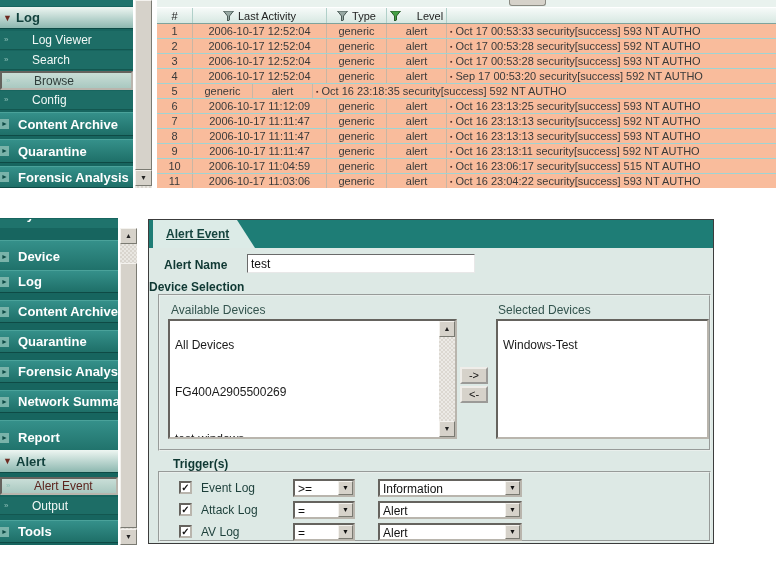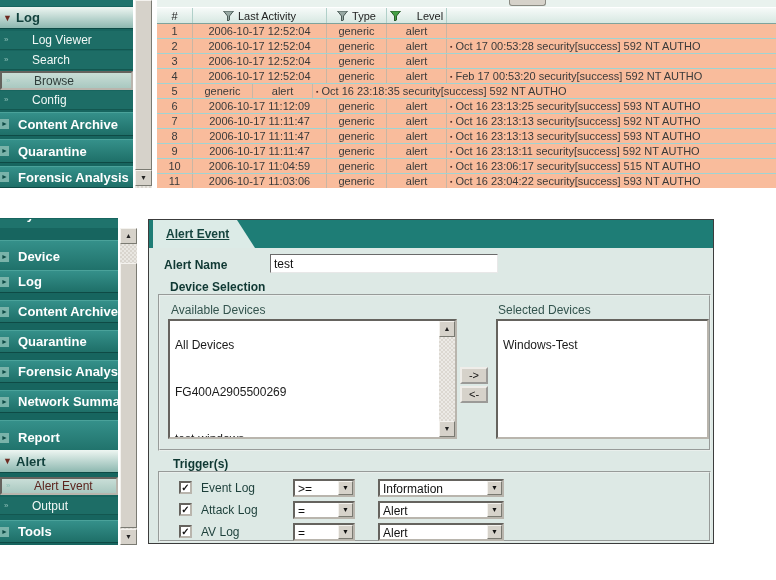--- a/index.html
+++ b/index.html
@@ -82,21 +82,21 @@
   .trig-row { position:absolute; left:0; width:100%; height:18px; }
   .cb { position:absolute; left:30px; top:2px; width:13px; height:13px; background:#fff; border:2px inset #b9b5ad;
         font-size:10px; line-height:9px; text-align:center; color:#111; font-weight:bold; cursor:pointer; }
   .trig-lbl { position:absolute; left:52px; top:2px; font-size:12px; color:#1c3f3a; white-space:nowrap; }
   .sel { position:absolute; top:0; height:18px; background:#fff; border:2px inset #b9b5ad; cursor:pointer; }
   .sel .val { position:absolute; left:3px; top:1px; font-size:12px; color:#111; white-space:nowrap; }
   .sel .dd { position:absolute; right:0; top:0; width:15px; height:100%; background:#d6d2ca;
              border:1px solid; border-color:#f4f2ee #7a7a72 #7a7a72 #f4f2ee;
              font-size:7px; color:#111; text-align:center; line-height:12px; }
   .sel-op { left:144px; width:62px; }
-  .sel-val { left:229px; width:126px; }
+  .sel-val { left:229px; width:144px; }
 </style>
 </head>
 <body>
 
 <div class="canvas">
 
   <section class="top-panel">
     <div class="sidebar sb-top">
       <div class="sb-stub" style="height:6px;"></div>
 
@@ -167,48 +167,56 @@
           <span></span>
         </div>
       </div>
       <div class="tbody">
 
           <div class="trow">
             <div class="c c0">1</div>
             <div class="c c1">2006-10-17 12:52:04</div>
             <div class="c c2">generic</div>
             <div class="c c3">alert</div>
+            <div class="c c4">
+              <span class="row-bullet">▪</span>
+              <span>Oct 17 00:53:33 security[success] 593 NT AUTHO</span>
+            </div>
           </div>
 
           <div class="trow">
             <div class="c c0">2</div>
             <div class="c c1">2006-10-17 12:52:04</div>
             <div class="c c2">generic</div>
             <div class="c c3">alert</div>
             <div class="c c4">
               <span class="row-bullet">▪</span>
               <span>Oct 17 00:53:28 security[success] 592 NT AUTHO</span>
             </div>
           </div>
 
           <div class="trow">
             <div class="c c0">3</div>
             <div class="c c1">2006-10-17 12:52:04</div>
             <div class="c c2">generic</div>
             <div class="c c3">alert</div>
+            <div class="c c4">
+              <span class="row-bullet">▪</span>
+              <span>Oct 17 00:53:28 security[success] 593 NT AUTHO</span>
+            </div>
           </div>
 
           <div class="trow">
             <div class="c c0">4</div>
             <div class="c c1">2006-10-17 12:52:04</div>
             <div class="c c2">generic</div>
             <div class="c c3">alert</div>
             <div class="c c4">
               <span class="row-bullet">▪</span>
-              <span>Feb 17 00:53:20 security[success] 592 NT AUTHO</span>
+              <span>Sep 17 00:53:20 security[success] 592 NT AUTHO</span>
             </div>
           </div>
 
           <div class="trow">
             <div class="c c0">5</div>
             <div class="c c2">generic</div>
             <div class="c c3">alert</div>
             <div class="c c4">
               <span class="row-bullet">▪</span>
               <span>Oct 16 23:18:35 security[success] 592 NT AUTHO</span>
@@ -342,23 +350,23 @@
     </div>
 
     <div class="content-panel">
       <div class="tabbar">
         <div class="tab">
           <span class="lbl">Alert Event</span>
         </div>
       </div>
 
       <div class="flabel" style="left:15px; top:38px;">Alert Name</div>
-      <input class="txt-input" style="left: 98px; top: 34px; width: 228px; margin-left: 23px;" value="test">
-
-      <div class="flabel" style="left:21px; top:60px;">Device Selection</div>
+      <input class="txt-input" style="left: 98px; top: 34px; width: 228px;" value="test">
+
+      <div class="flabel" style="left:0; top:60px;">Device Selection</div>
 
       <div class="groupbox" style="left:9px; top:74px; width:553px; height:157px;"></div>
 
       <div class="slabel" style="left:22px; top:83px;">Available Devices</div>
       <div class="listbox" style="left:19px; top:99px; width:289px; height:120px;">
         <div style="margin:1px 0 0 1px;">
 
             <div class="li">All Devices</div>
 
             <div class="li">FG400A2905500269</div>

